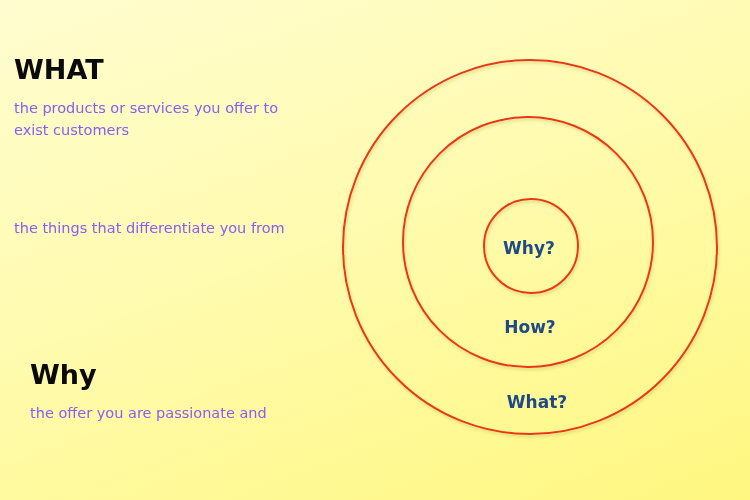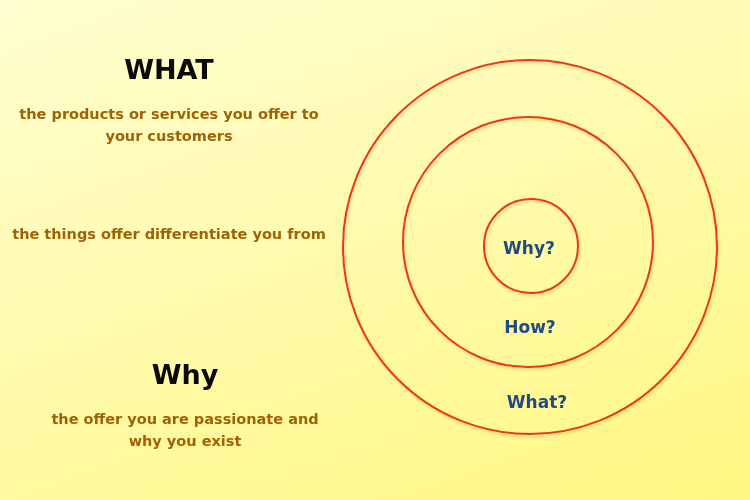--- a/index.html
+++ b/index.html
@@ -1,58 +1,57 @@
 <!DOCTYPE html>
 <html><head>
 <meta charset="utf-8">
 <style>
   html, body { margin: 0; padding: 0; }
   body {
     width: 750px; height: 500px; overflow: hidden; position: relative;
     background: linear-gradient(160deg, #fffdd0 0%, #fffbb0 45%, #fff780 100%);
     font-family: "DejaVu Sans", sans-serif;
   }
-  .block { position: absolute; left: 6px; width: 326px; text-align: center; }
+  .block { position: absolute; left: 14px; width: 326px; }
   .heading {
     font-family: "DejaVu Sans", sans-serif;
     font-weight: bold; font-size: 27px; color: #0a0a0a; line-height: 32px;
   }
   .desc {
     font-family: "DejaVu Sans", sans-serif;
-    font-size: 14.5px; color: #a16207; line-height: 22px; margin-top: 17px;
-    font-weight: 700;
+    font-size: 14.5px; color: #8b5cf6; line-height: 22px; margin-top: 11px;
+    font-weight: 400;
   }
   svg.diagram { position: absolute; left: 0; top: 0; }
   .ring-label {
     font-family: "DejaVu Sans", sans-serif;
     font-weight: bold; font-size: 17px; fill: #1f4a86;
   }
 </style>
 </head>
 <body>
 
 <div class="block" style="top:54px;">
   <div class="heading">WHAT</div>
   <div class="desc">
     <div>the products or services you offer to</div>
-    <div>your customers</div>
+    <div>exist customers</div>
   </div>
 </div>
 
 <div class="block" style="top:206px;">
   <div class="desc">
-    <div>the things offer differentiate you from</div>
+    <div>the things that differentiate you from</div>
   </div>
 </div>
 
 <div class="block" style="top:359px;padding-left:16px;">
   <div class="heading">Why</div>
   <div class="desc">
     <div>the offer you are passionate and</div>
-    <div>why you exist</div>
   </div>
 </div>
 
 <svg class="diagram" width="750" height="500">
   <defs>
     <filter id="sh" x="-10%" y="-10%" width="120%" height="120%">
       <feDropShadow dx="1" dy="2" stdDeviation="1.5" flood-color="#b8a840" flood-opacity="0.45"></feDropShadow>
     </filter>
   </defs>
   <circle cx="530" cy="247" r="187" fill="none" stroke="#e8381c" stroke-width="2" filter="url(#sh)"></circle>

